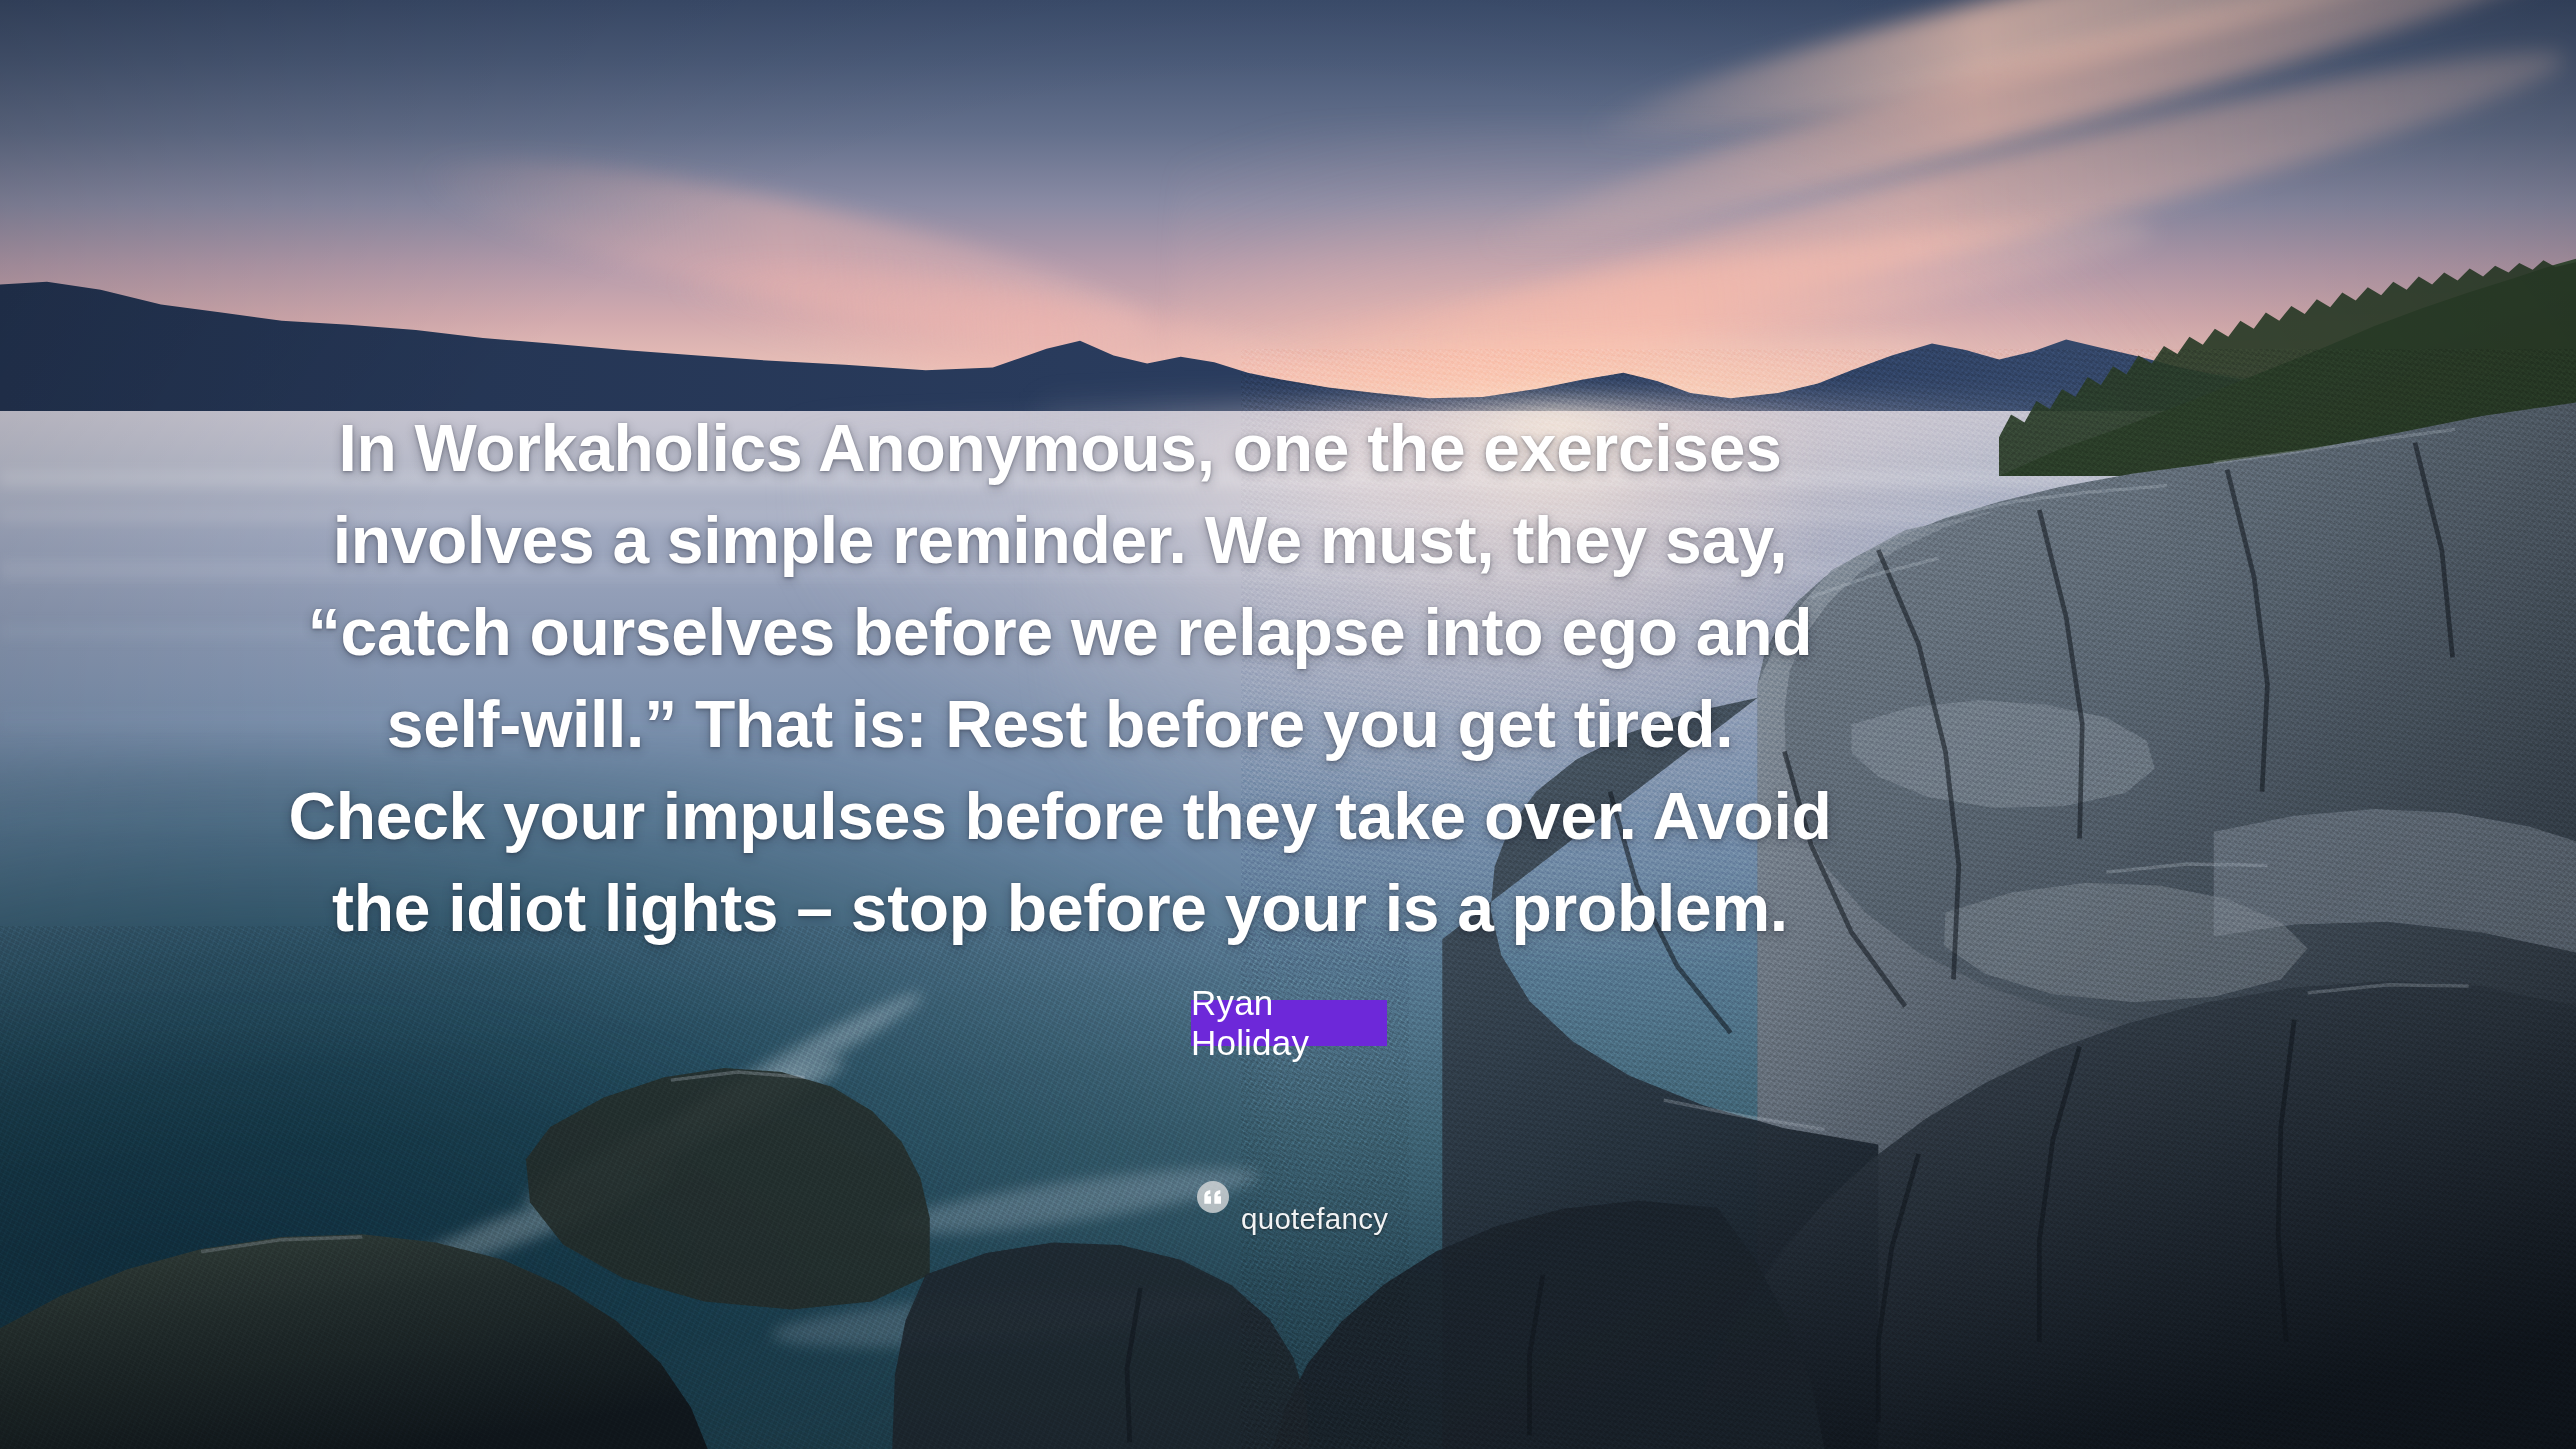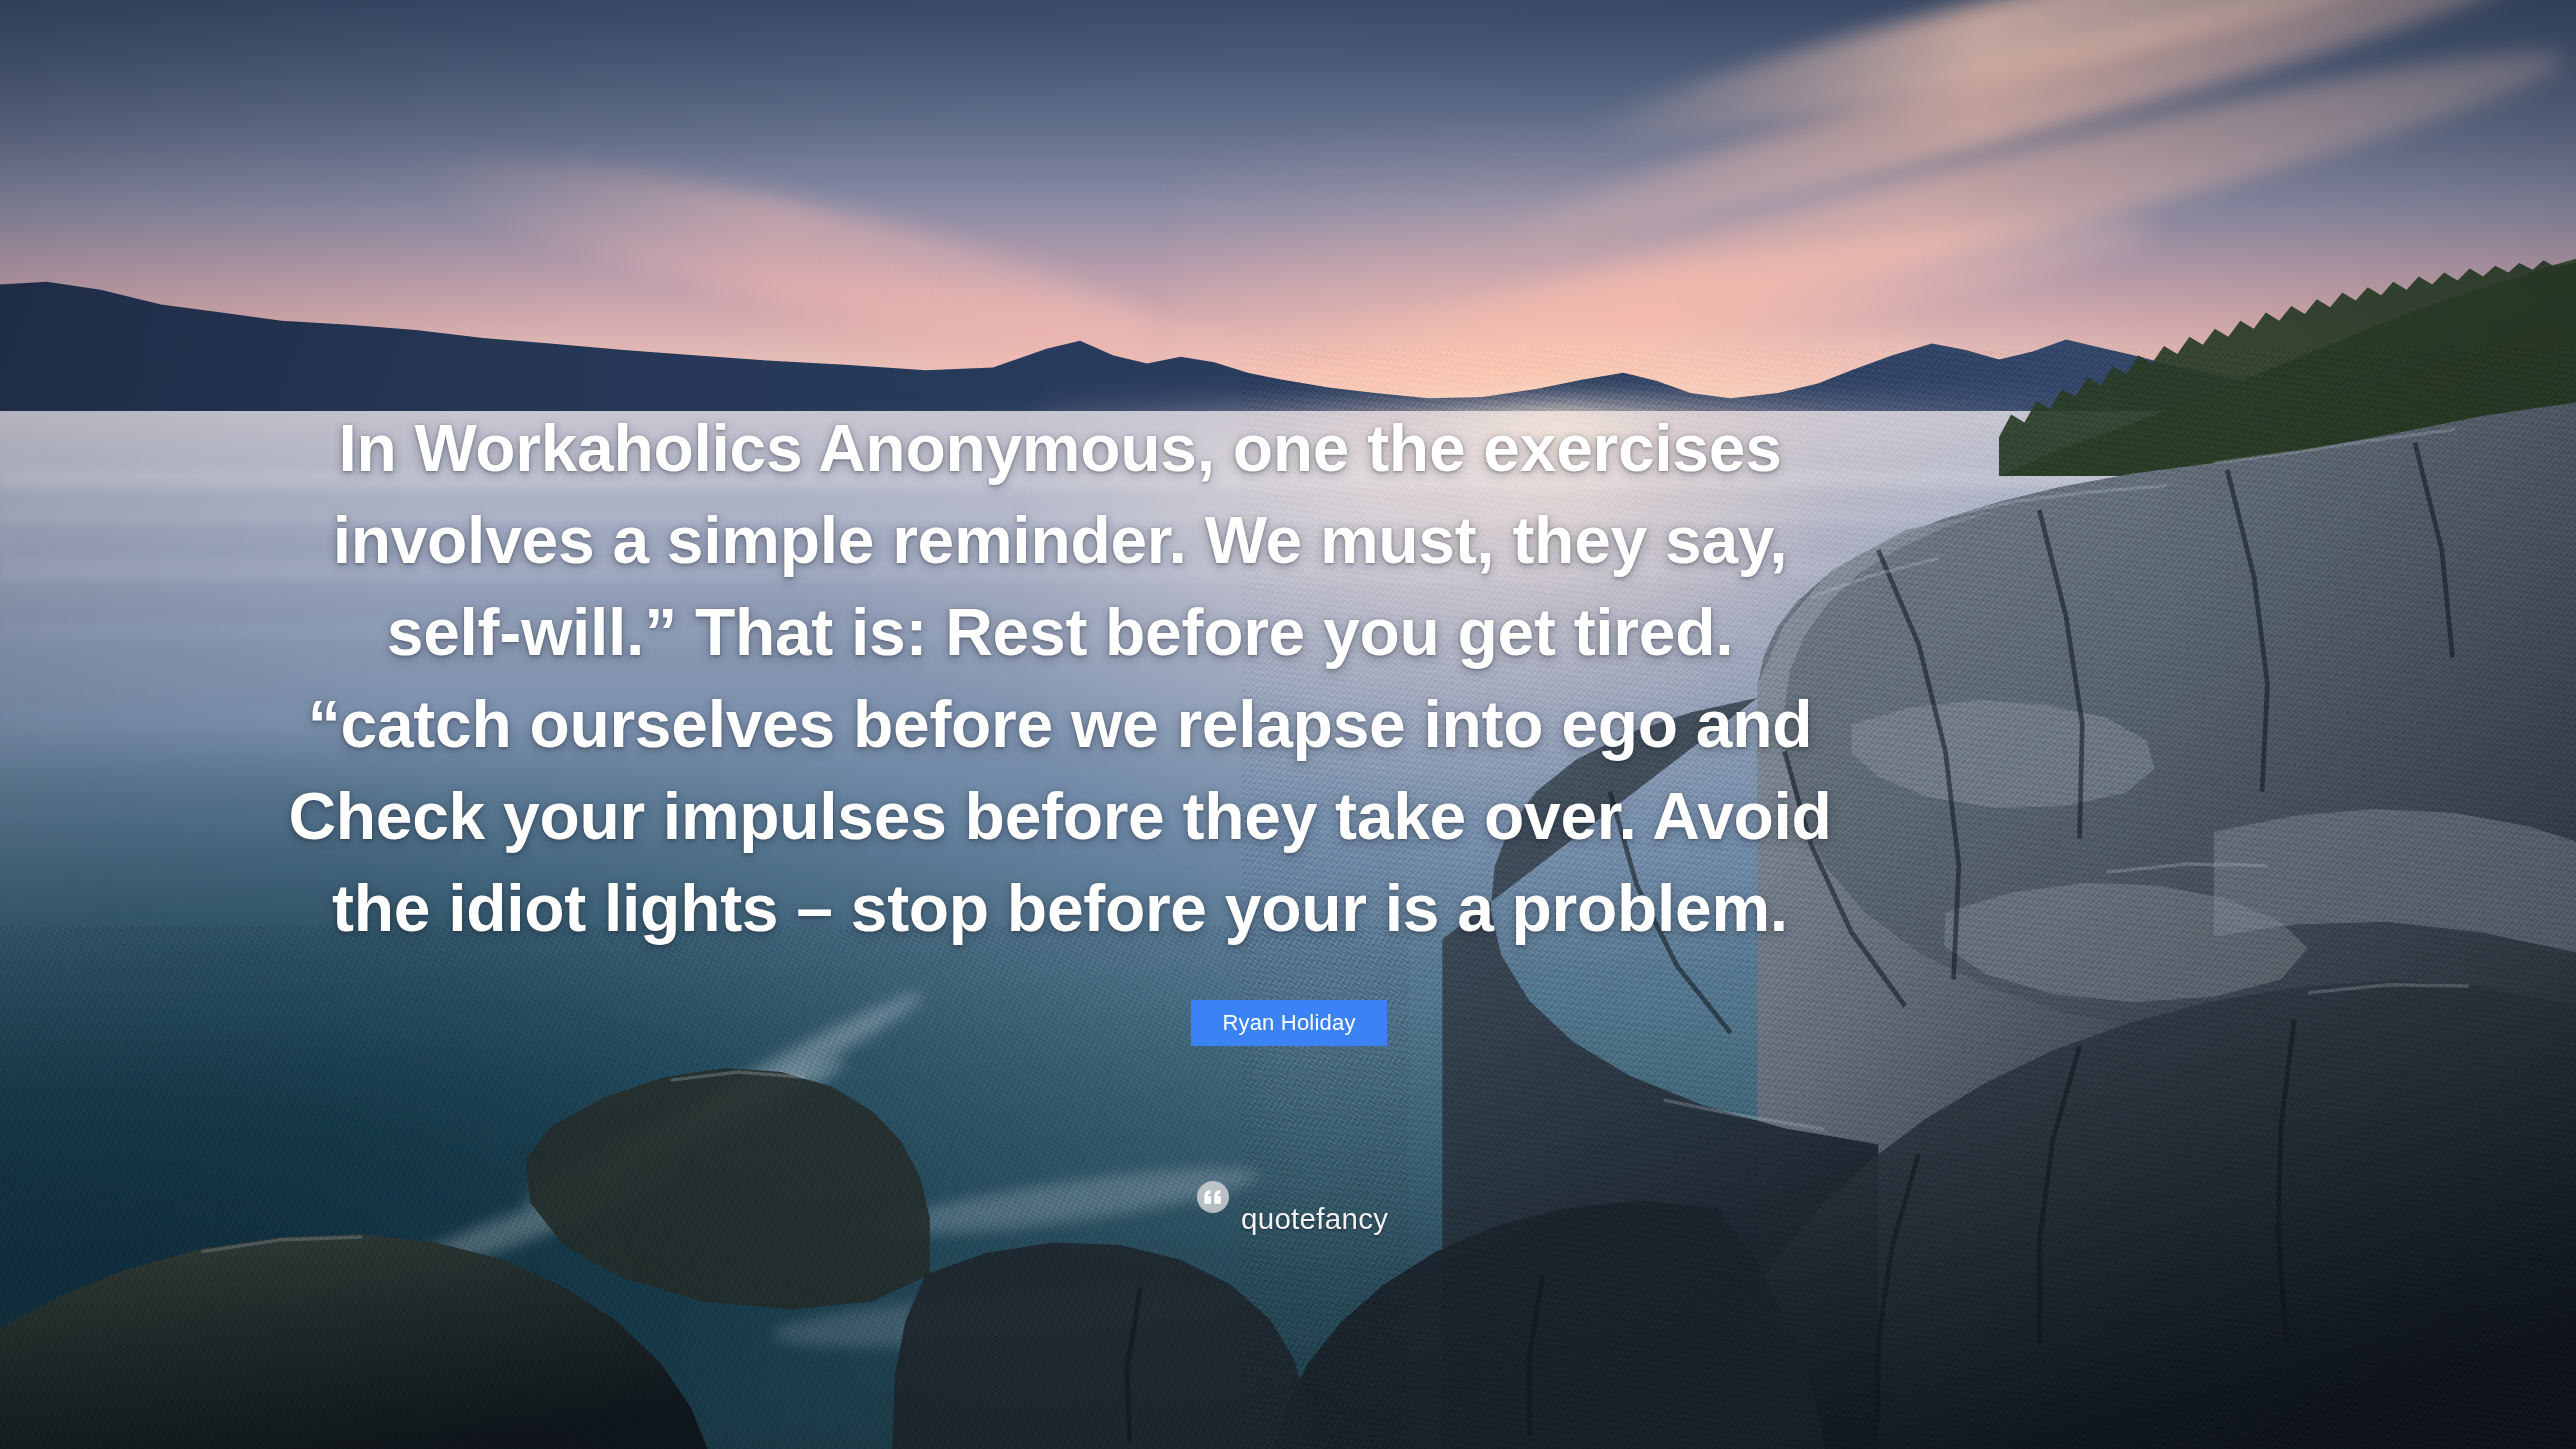--- a/index.html
+++ b/index.html
@@ -219,25 +219,25 @@
       0 2.7px 10.7px rgba(20,24,40,0.28);
   }
 
   .author-badge {
     position:absolute;
     left: 1191px;
     top: 1000px;
     width: 196px;
     height: 46px;
     display:flex; align-items:center; justify-content:center;
-    background: #3b82f6;
+    background: #6d28d9;
     color: #ffffff;
     font-family: "Liberation Sans", sans-serif;
     font-weight: 400;
-    font-size: 22px;
+    font-size: 35px;
     letter-spacing: 0.2px;
   }
 
   .watermark {
     position:absolute;
     left: 1197px;
     top: 1179px;
     height: 35px;
     display:flex; align-items:center; gap: 12px;
   }
@@ -477,22 +477,22 @@
     <div class="grain"></div>
     <div class="grain2"></div>
     <div class="vignette"></div>
   </div>
 
   <div class="content">
 
     <div class="quote-block">
       <div class="quote-line">In Workaholics Anonymous, one the exercises</div>
       <div class="quote-line">involves a simple reminder. We must, they say,</div>
+      <div class="quote-line">“catch ourselves before we relapse into ego and</div>
       <div class="quote-line">self-will.” That is: Rest before you get tired.</div>
-      <div class="quote-line">“catch ourselves before we relapse into ego and</div>
       <div class="quote-line">Check your impulses before they take over. Avoid</div>
       <div class="quote-line">the idiot lights – stop before your is a problem.</div>
     </div>
 
     <div class="author-badge">
       <span>Ryan Holiday</span>
     </div>
 
     <div class="watermark">
       <span class="wm-circle">

